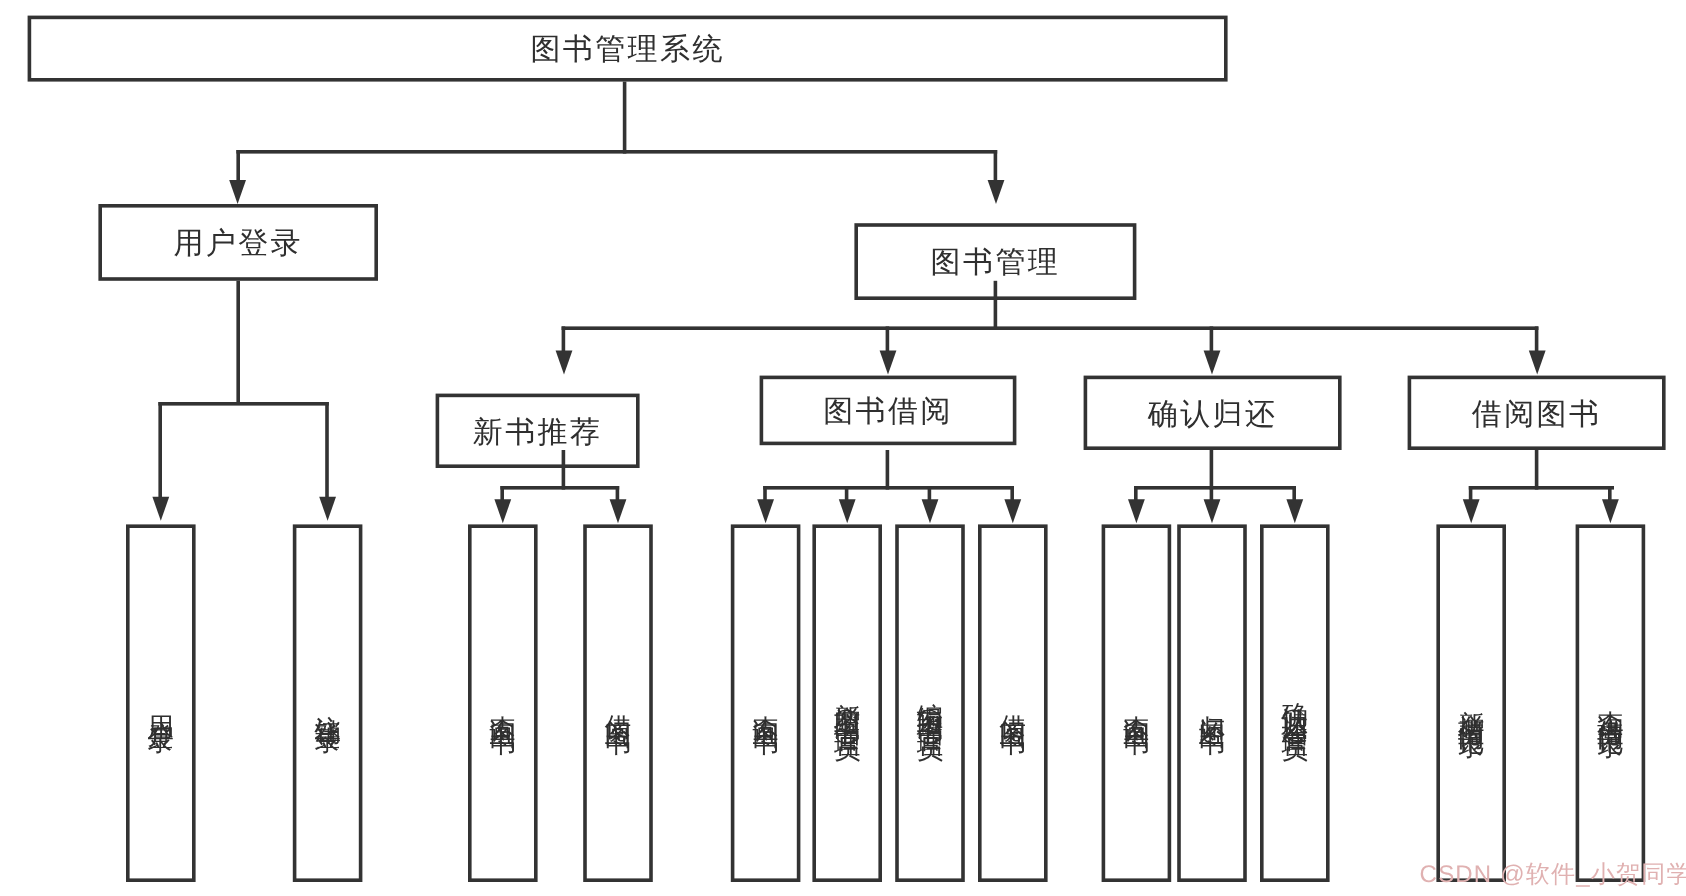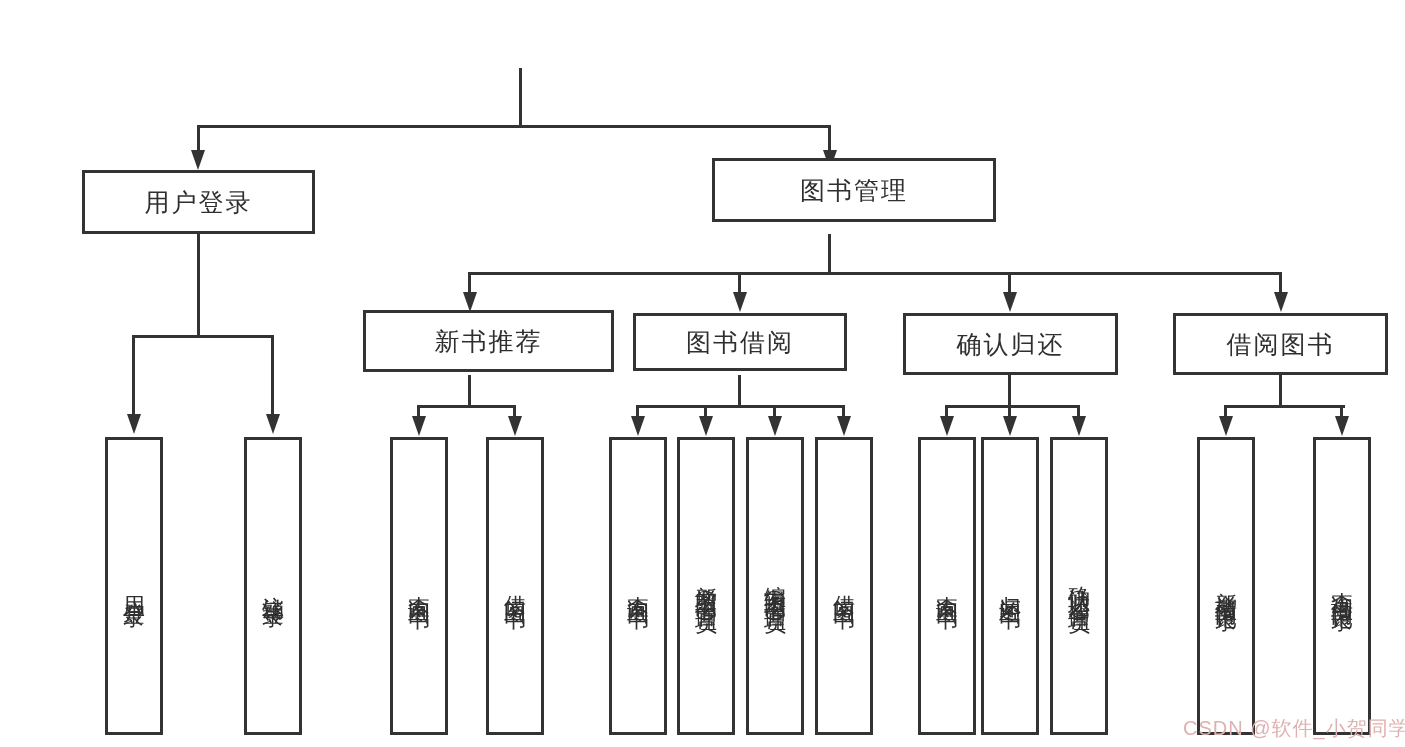--- a/index.html
+++ b/index.html
@@ -37,32 +37,35 @@
   .wm{
     position:absolute;left:1183px;top:715px;font-size:20px;letter-spacing:1px;
     color:var(--wm);z-index:9;white-space:nowrap;
   }
 </style>
 </head>
 <body>
 
 <div class="canvas">
 
+  <div class="b" style="left:23px;top:13px;width:1000px;height:55px">
+    <span>图书管理系统</span>
+  </div>
 
   <div class="vl" style="left:519px;top:68px;height:60px"></div>
   <div class="hl" style="left:197px;top:125px;width:634px"></div>
   <div class="vl" style="left:197px;top:125px;height:28px"></div>
   <div class="vl" style="left:828px;top:125px;height:28px"></div>
   <i class="ar" style="left:191px;top:150px"></i>
   <i class="ar" style="left:823px;top:150px"></i>
 
   <div class="b" style="left:82px;top:170px;width:233px;height:64px">
     <span>用户登录</span>
   </div>
-  <div class="b" style="left:712px;top:158px;width:284px;height:64px">
+  <div class="b" style="left:712px;top:186px;width:235px;height:64px">
     <span>图书管理</span>
   </div>
 
   <div class="vl" style="left:197px;top:234px;height:103px"></div>
   <div class="hl" style="left:132px;top:335px;width:142px"></div>
   <div class="vl" style="left:132px;top:335px;height:82px"></div>
   <div class="vl" style="left:271px;top:335px;height:82px"></div>
   <i class="ar" style="left:127px;top:414px"></i>
   <i class="ar" style="left:266px;top:414px"></i>
 
@@ -70,21 +73,21 @@
   <div class="hl" style="left:468px;top:272px;width:814px"></div>
   <div class="vl" style="left:468px;top:272px;height:22px"></div>
   <div class="vl" style="left:738px;top:272px;height:22px"></div>
   <div class="vl" style="left:1008px;top:272px;height:22px"></div>
   <div class="vl" style="left:1279px;top:272px;height:22px"></div>
   <i class="ar" style="left:463px;top:292px"></i>
   <i class="ar" style="left:733px;top:292px"></i>
   <i class="ar" style="left:1003px;top:292px"></i>
   <i class="ar" style="left:1274px;top:292px"></i>
 
-  <div class="b" style="left:363px;top:310px;width:251px;height:62px">
+  <div class="b" style="left:363px;top:328px;width:170px;height:62px">
     <span>新书推荐</span>
   </div>
   <div class="b" style="left:633px;top:313px;width:214px;height:58px">
     <span>图书借阅</span>
   </div>
   <div class="b" style="left:903px;top:313px;width:215px;height:62px">
     <span>确认归还</span>
   </div>
   <div class="b" style="left:1173px;top:313px;width:215px;height:62px">
     <span>借阅图书</span>

